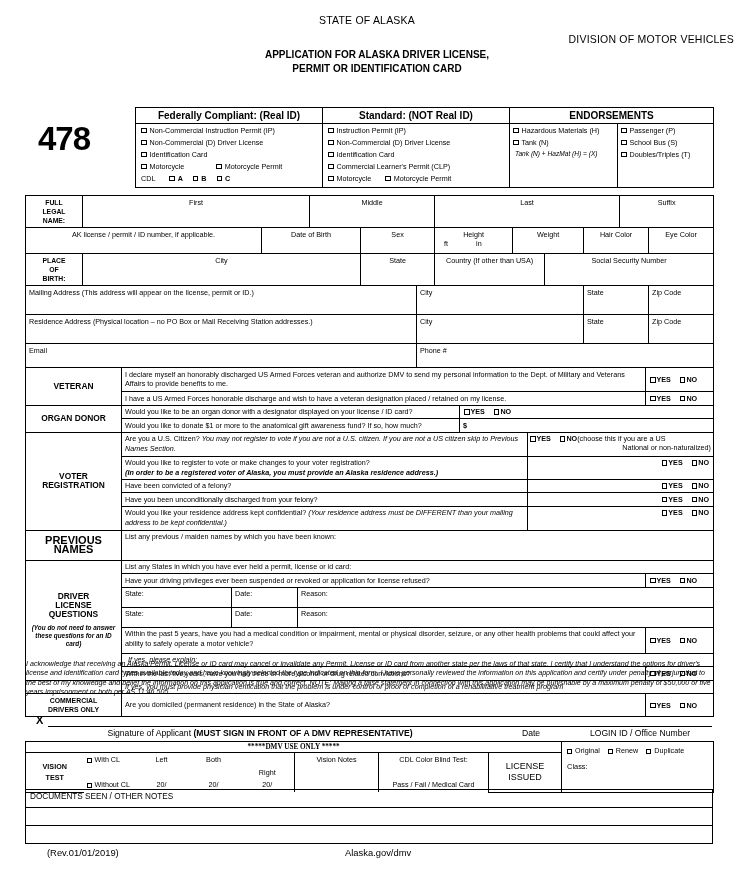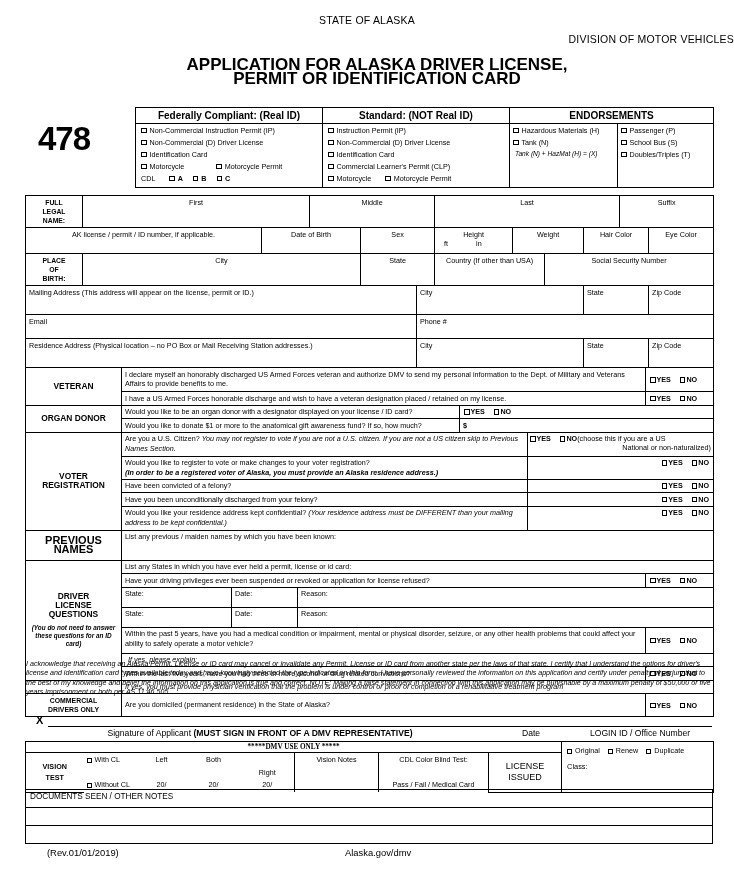--- a/index.html
+++ b/index.html
@@ -9,21 +9,21 @@
     color:#000;
     font-size:7.2px;
     -webkit-font-smoothing:none;
   }
   .page{position:relative;width:734px;height:870px;box-sizing:border-box;padding:0;}
 
   
   .hdr{text-align:center;}
   .hdr .l1{font-size:10.5px;letter-spacing:.2px;margin-top:14px;}
   .hdr .l2{font-size:10.5px;letter-spacing:.2px;margin-top:7px;text-align:right;}
-  .hdr .l3{font-size:17px;font-weight:bold;margin-top:13px;line-height:13.5px;padding-left:20px;}
+  .hdr .l3{font-size:10px;font-weight:bold;margin-top:3px;line-height:13.5px;padding-left:20px;}
 
   
   table{border-collapse:collapse;}
   td{vertical-align:top;padding:0;}
 
   
   .typeblock{position:absolute;left:135px;top:93px;width:578px;}
   .typeblock table{width:578px;table-layout:fixed;}
   .typeblock td{border:1px solid #000;}
   .colhead{text-align:center;font-weight:bold;font-size:10px;padding:2px 0 2px;}
@@ -252,29 +252,29 @@
       </tr>
 
       <tr>
         <td colspan="8" class="cellpad" style="height:25px">Mailing Address (This address will appear on the license, permit or ID.)</td>
         <td colspan="5" class="cellpad">City</td>
         <td colspan="2" class="cellpad">State</td>
         <td class="cellpad">Zip Code</td>
       </tr>
 
       <tr>
-        <td colspan="8" class="cellpad" style="height:20px">Email</td>
-        <td colspan="8" class="cellpad">Phone #</td>
-      </tr>
-
-      <tr>
         <td colspan="8" class="cellpad" style="height:25px">Residence Address (Physical location – no PO Box or Mail Receiving Station addresses.)</td>
         <td colspan="5" class="cellpad">City</td>
         <td colspan="2" class="cellpad">State</td>
         <td class="cellpad">Zip Code</td>
+      </tr>
+
+      <tr>
+        <td colspan="8" class="cellpad" style="height:20px">Email</td>
+        <td colspan="8" class="cellpad">Phone #</td>
       </tr>
     </tbody>
       </table>
 
     <table style="margin-top:-1px;">
       <colgroup>
           <col style="width:96px">
           <col style="width:524px">
           <col style="width:68px">
         </colgroup>

